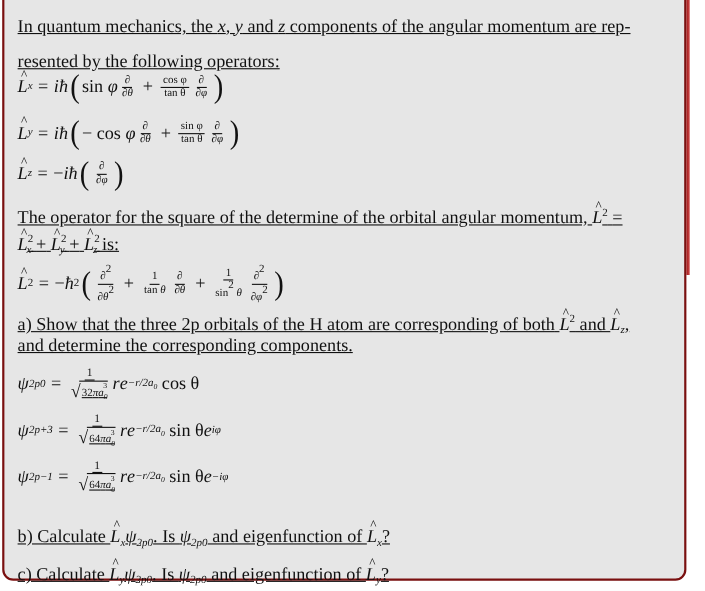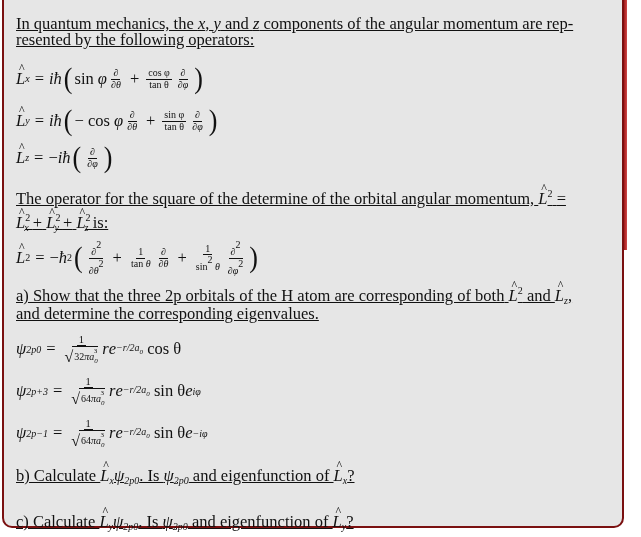--- a/index.html
+++ b/index.html
@@ -21,30 +21,30 @@
   sup { font-size:10px; vertical-align:7px; }
   .frac { display:inline-flex; flex-direction:column; align-items:center; vertical-align:middle;
           font-size:10px; margin:0 2px; line-height:1.05; }
   .frac .num { border-bottom:1px solid #111; padding:0 2px; }
   .frac .den { padding:0 2px; }
   .frac.big { font-size:10.5px; }
   .paren { font-size:26px; transform:scaleY(1.15); display:inline-block; margin:0 2px; font-weight:300; }
   .op { margin:0 5px; }
   .sqrt { display:inline-flex; align-items:flex-end; }
   .sqrt .rad { font-size:16px; margin-right:-1px; }
-  .sqrt .under { border-top:1px solid #111; padding:1px 1px 0 2px; font-size:10px; }
+  .sqrt .under { border-top:1px solid #111; padding:1px 1px 0 2px; font-size:10px;text-decoration:underline; }
 </style>
 </head>
 <body>
 
 <div class="box"></div>
 <div class="box-shadow-right"></div>
 
 <div class="line" style="top:16px"><span>In quantum mechanics, the </span><i>x</i><span>, </span><i>y</i><span> and </span><i>z</i><span> components of the angular momentum are rep-</span></div>
-<div class="line" style="top:32px">resented by the following operators:</div>
+<div class="line" style="top:48px">resented by the following operators:</div>
 
 <div class="eq" style="top:66px">
   <span class="hat">L</span><sub>x</sub>
   <span class="op">=</span>
   <i>i</i><i>ħ</i>
   <span class="paren">(</span>
   <span>sin</span>&nbsp;<i>φ</i>
   <span class="frac">
       <span class="num"><i>∂</i></span>
       <span class="den"><i>∂</i><i>θ</i></span>
@@ -128,21 +128,21 @@
       <span class="den"><span>sin</span><sup>2</sup> <i>θ</i></span>
     </span>
   <span class="frac">
       <span class="num"><i>∂</i><sup>2</sup></span>
       <span class="den"><i>∂</i><i>φ</i><sup>2</sup></span>
     </span>
   <span class="paren">)</span>
 </div>
 
 <div class="line" style="top:286px"><span>a) Show that the three 2p orbitals of the H atom are corresponding of both</span> <span class="hat">L</span><sup>2</sup><span> and </span><span class="hat">L</span><sub>z</sub><span>,</span></div>
-<div class="line" style="top:306px">and determine the corresponding eigenvalues.</div>
+<div class="line" style="top:306px">and determine the corresponding components.</div>
 
 <div class="eq" style="top:334px">
   <i>ψ</i><sub>2p0</sub>
   <span class="op">=</span>
   <span class="frac big">
       <span class="num">1</span>
       <span class="den"><span class="sqrt">
           <span class="rad">√</span>
           <span class="under"><span>32</span><i>π</i><i>a</i><sub style="font-size:7px">0</sub><sup style="font-size:7px;margin-left:-4px">3</sup></span>
         </span></span>
@@ -172,15 +172,15 @@
       <span class="num">1</span>
       <span class="den"><span class="sqrt">
           <span class="rad">√</span>
           <span class="under"><span>64</span><i>π</i><i>a</i><sub style="font-size:7px">0</sub><sup style="font-size:7px;margin-left:-4px">3</sup></span>
         </span></span>
     </span>
   <i>r</i><i>e</i><sup><i>−r/2a</i><sub style="font-size:7px">0</sub></sup>
   &nbsp;<span>sin θ</span><i>e</i><sup><i>−iφ</i></sup>
 </div>
 
-<div class="line" style="top:468px"><span>b) Calculate </span><span class="hat">L</span><sub>x</sub><i>ψ</i><sub>2p0</sub><span>. Is </span><i>ψ</i><sub>2p0</sub><span> and eigenfunction of </span><span class="hat">L</span><sub>x</sub><span>?</span></div>
+<div class="line" style="top:480px"><span>b) Calculate </span><span class="hat">L</span><sub>x</sub><i>ψ</i><sub>2p0</sub><span>. Is </span><i>ψ</i><sub>2p0</sub><span> and eigenfunction of </span><span class="hat">L</span><sub>x</sub><span>?</span></div>
 
 <div class="line" style="top:514px"><span>c) Calculate </span><span class="hat">L</span><sub>y</sub><i>ψ</i><sub>2p0</sub><span>. Is </span><i>ψ</i><sub>2p0</sub><span> and eigenfunction of </span><span class="hat">L</span><sub>y</sub><span>?</span></div>
 
 </body></html>

